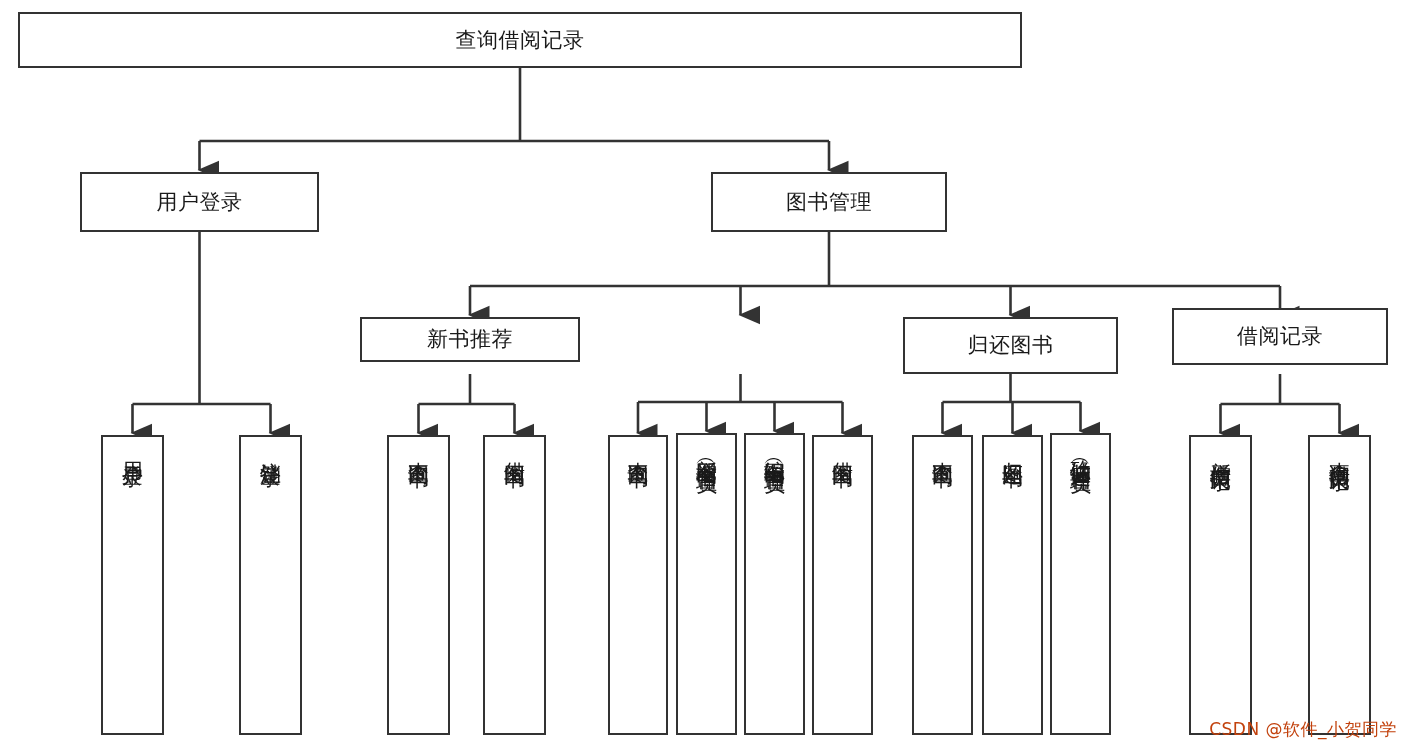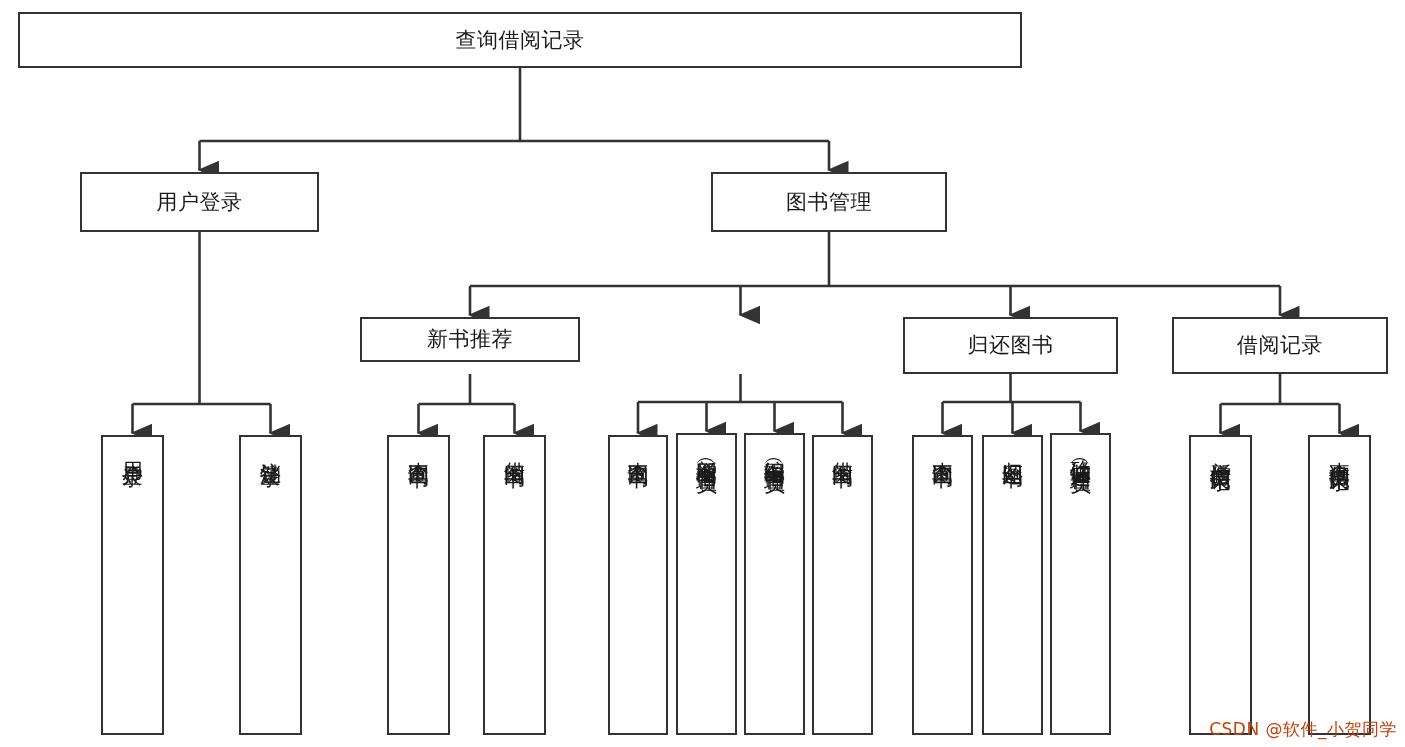--- a/index.html
+++ b/index.html
@@ -125,21 +125,21 @@
   <div class="node horiz" style="left: 711px; top: 172px; width: 236px; height: 60px;">
     <span class="label">图书管理</span>
   </div>
 
   <div class="node horiz" style="left: 360px; top: 317px; width: 220px; height: 45px;">
     <span class="label">新书推荐</span>
   </div>
   <div class="node horiz" style="left: 903px; top: 317px; width: 215px; height: 57px;">
     <span class="label">归还图书</span>
   </div>
-  <div class="node horiz" style="left: 1172px; top: 317px; width: 216px; height: 57px;">
+  <div class="node horiz" style="left: 1172px; top: 308px; width: 216px; height: 57px;">
     <span class="label">借阅记录</span>
   </div>
 
   <div class="node vert" style="left: 101px; top: 435px; width: 63px; height: 300px;">
     <span class="label">用户登录</span>
   </div>
   <div class="node vert" style="left: 239px; top: 435px; width: 63px; height: 300px;">
     <span class="label">注销登录</span>
   </div>
 

